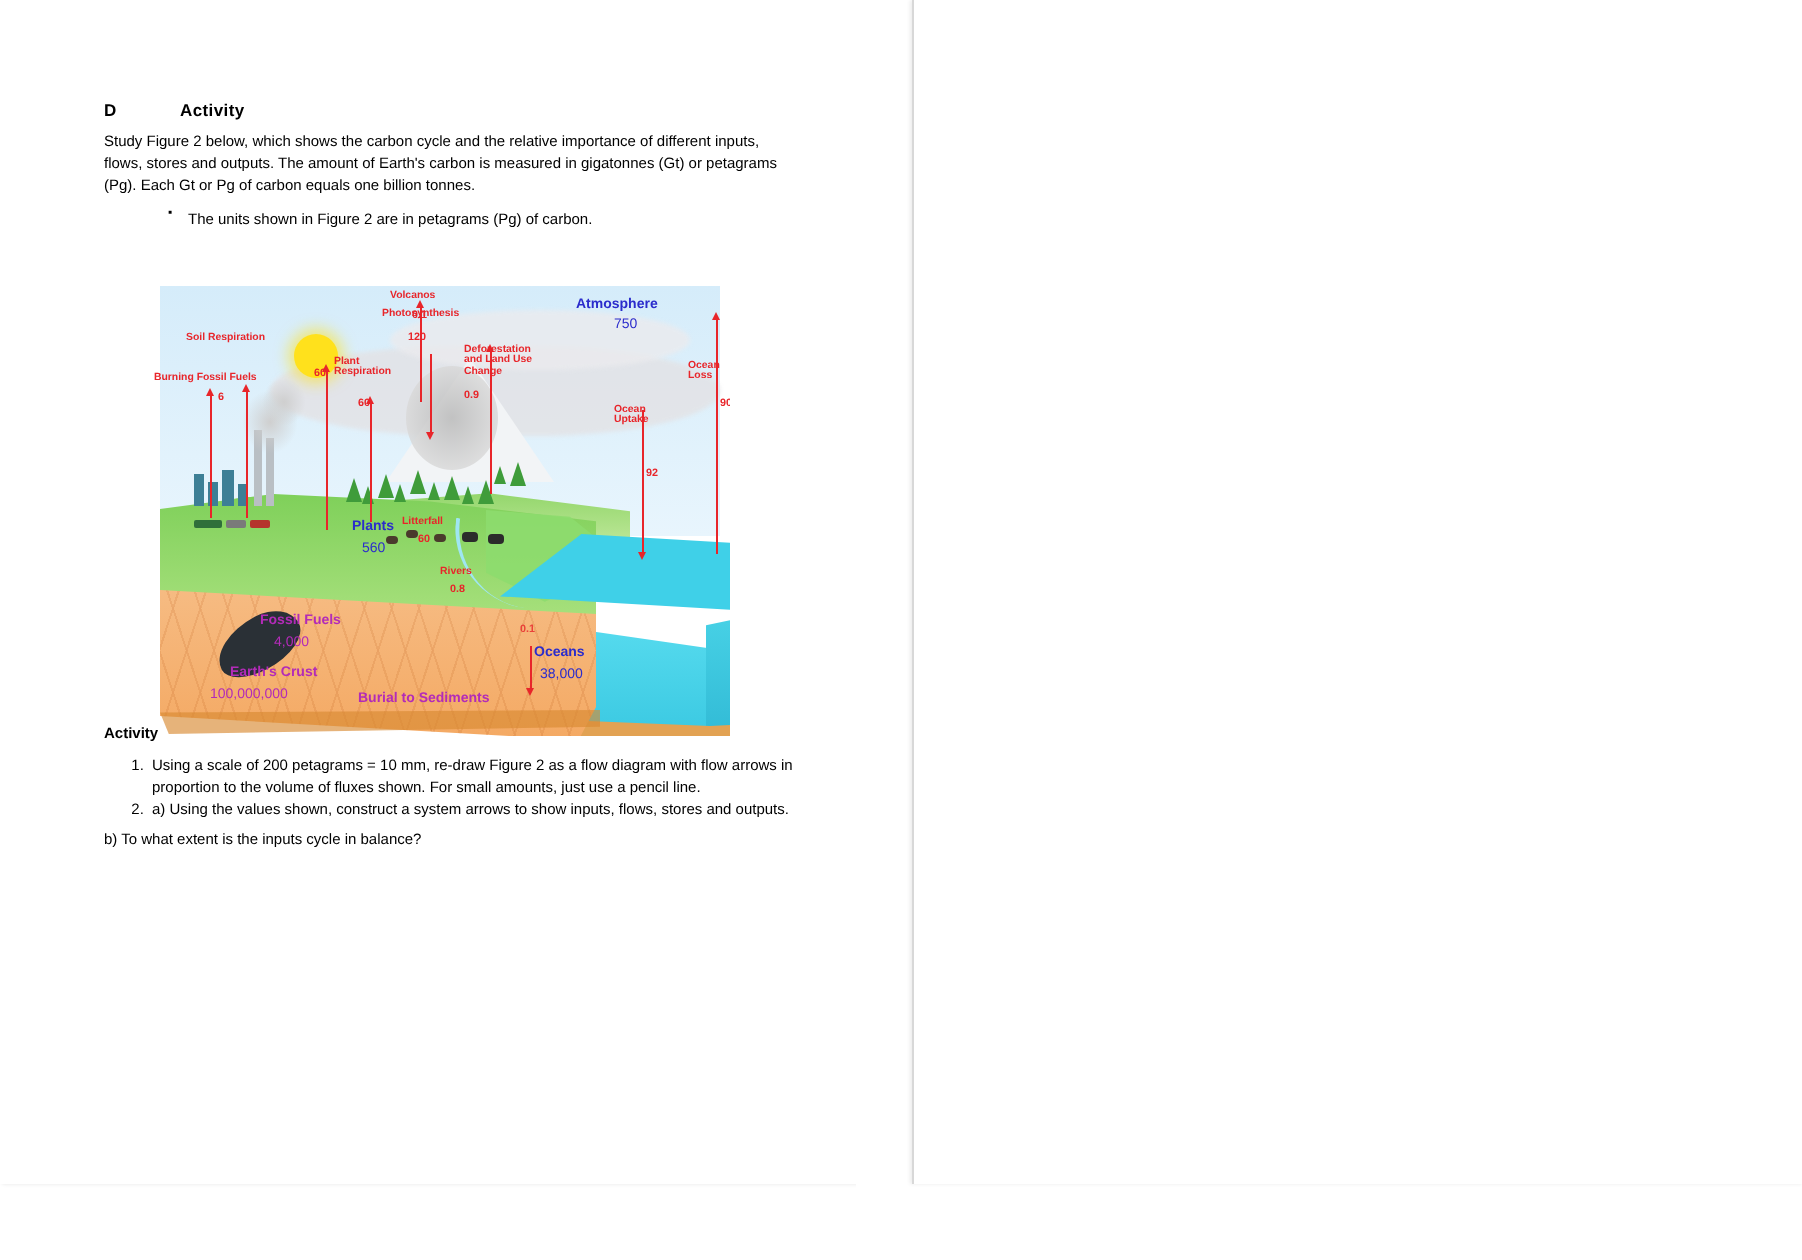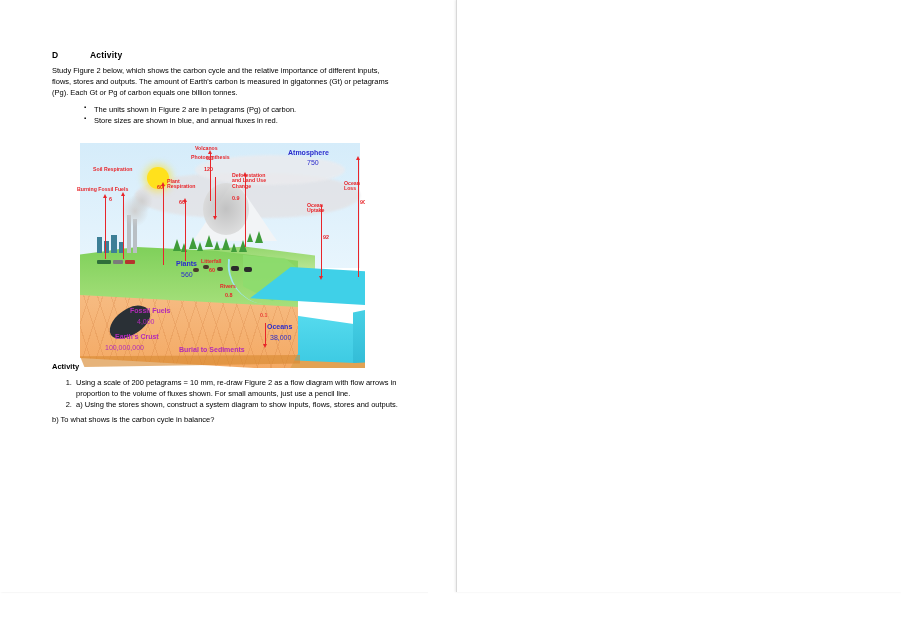--- a/index.html
+++ b/index.html
@@ -126,21 +126,20 @@
   <div class="page page-left">
 
     <div class="l-head hd">
       <span class="ltr">D</span><span>Activity</span>
     </div>
 
     <div class="l-intro body-text">Study Figure 2 below, which shows the carbon cycle and the relative importance of different inputs, flows, stores and outputs. The amount of Earth's carbon is measured in gigatonnes (Gt) or petagrams (Pg). Each Gt or Pg of carbon equals one billion tonnes.</div>
 
     <ul class="bul l-bullets">
       <li>The units shown in Figure 2 are in petagrams (Pg) of carbon.</li>
-      <li>Store sizes are shown in blue, and annual fluxes in red.</li>
     </ul>
 
 
     <div class="figure">
       <div class="fig-canvas">
         <div class="sky"></div>
         <div class="cloudband"></div>
         <div class="cloudband2"></div>
         <div class="sun"></div>
         <div class="mountain"></div>
@@ -300,23 +299,23 @@
         </div>
         <div class="lab purple t7" style="left:104px;top:203px;">
           <span>Burial to Sediments</span>
         </div>
       </div>
     </div>
 
     <div class="l-act-hd">Activity</div>
     <ol class="numlist l-act-list">
       <li>Using a scale of 200 petagrams = 10 mm, re-draw Figure 2 as a flow diagram with flow arrows in proportion to the volume of fluxes shown. For small amounts, just use a pencil line.</li>
-      <li>a) Using the stores shown, construct a system diagram to show inputs, flows, stores and outputs.</li>
+      <li>a) Using the values shown, construct a system arrows to show inputs, flows, stores and outputs.</li>
     </ol>
-    <div class="l-act-b">b) To what shows is the carbon cycle in balance?</div>
+    <div class="l-act-b">b) To what extent is the inputs cycle in balance?</div>
   </div>
 
   <div class="page-gap"></div>
 
   <div class="page page-right">
 
     
 
     
 

